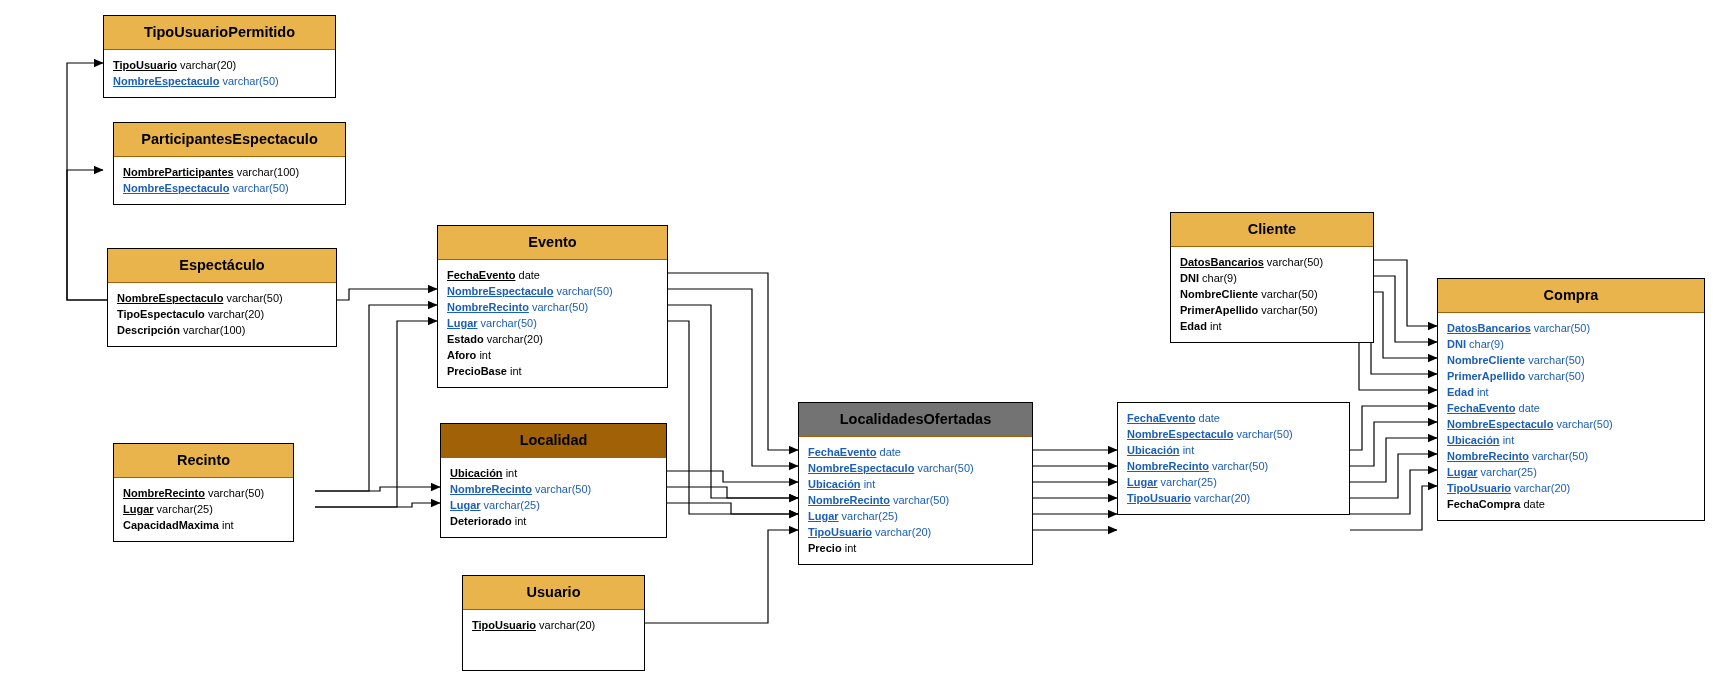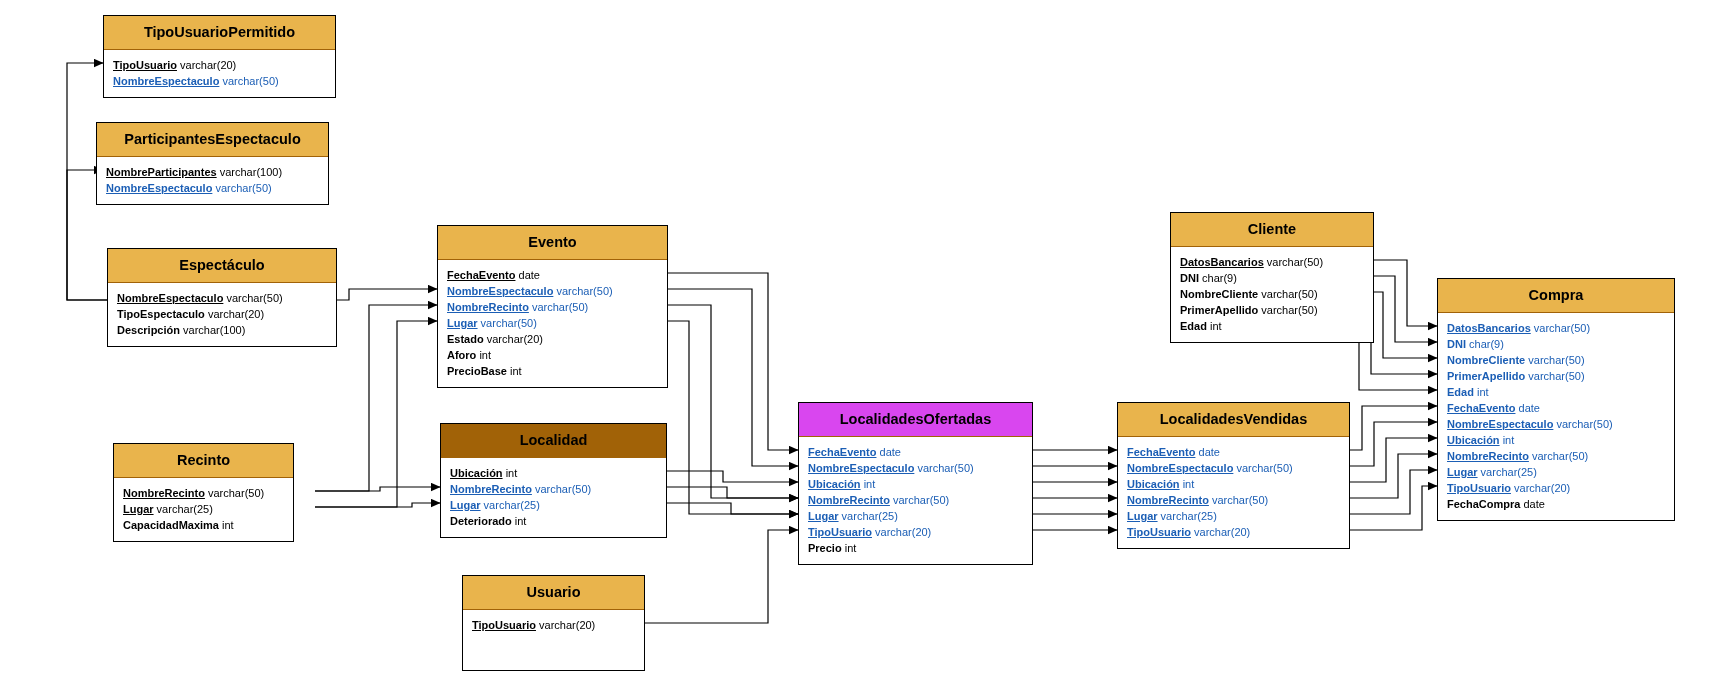--- a/index.html
+++ b/index.html
@@ -60,21 +60,21 @@
       <path d="M1350,530 L1422,530 L1422,486 L1437,486" class="wire" marker-end="url(#arr)"></path>
     </svg>
   <div id="tables">
       <div class="etable" style="left: 103px; top: 15px; width: 233px;">
         <div class="ehead" style="background: rgb(233, 180, 76);">TipoUsuarioPermitido</div>
         <div class="ebody">
           <div class="erow"><span class="fname pk">TipoUsuario</span><span class="ftype"> varchar(20)</span></div>
           <div class="erow fk"><span class="fname pk">NombreEspectaculo</span><span class="ftype"> varchar(50)</span></div>
         </div>
       </div>
-      <div class="etable" style="left: 96px; top: 122px; width: 233px;">
+      <div class="etable" style="left: 113px; top: 122px; width: 233px;">
         <div class="ehead" style="background: rgb(233, 180, 76);">ParticipantesEspectaculo</div>
         <div class="ebody">
           <div class="erow"><span class="fname pk">NombreParticipantes</span><span class="ftype"> varchar(100)</span></div>
           <div class="erow fk"><span class="fname pk">NombreEspectaculo</span><span class="ftype"> varchar(50)</span></div>
         </div>
       </div>
       <div class="etable" style="left: 107px; top: 248px; width: 230px;">
         <div class="ehead" style="background: rgb(233, 180, 76);">Espectáculo</div>
         <div class="ebody">
           <div class="erow"><span class="fname pk">NombreEspectaculo</span><span class="ftype"> varchar(50)</span></div>
@@ -111,21 +111,21 @@
           <div class="erow"><span class="fname">Deteriorado</span><span class="ftype"> int</span></div>
         </div>
       </div>
       <div class="etable" style="left: 462px; top: 575px; width: 183px;">
         <div class="ehead" style="background: rgb(233, 180, 76);">Usuario</div>
         <div class="ebody" style="min-height: 45px;">
           <div class="erow"><span class="fname pk">TipoUsuario</span><span class="ftype"> varchar(20)</span></div>
         </div>
       </div>
       <div class="etable" style="left: 798px; top: 402px; width: 235px;">
-        <div class="ehead" style="background: #d946ef;">LocalidadesOfertadas</div>
+        <div class="ehead" style="background: #737373;">LocalidadesOfertadas</div>
         <div class="ebody">
           <div class="erow fk"><span class="fname pk">FechaEvento</span><span class="ftype"> date</span></div>
           <div class="erow fk"><span class="fname pk">NombreEspectaculo</span><span class="ftype"> varchar(50)</span></div>
           <div class="erow fk"><span class="fname pk">Ubicación</span><span class="ftype"> int</span></div>
           <div class="erow fk"><span class="fname pk">NombreRecinto</span><span class="ftype"> varchar(50)</span></div>
           <div class="erow fk"><span class="fname pk">Lugar</span><span class="ftype"> varchar(25)</span></div>
           <div class="erow fk"><span class="fname pk">TipoUsuario</span><span class="ftype"> varchar(20)</span></div>
           <div class="erow"><span class="fname">Precio</span><span class="ftype"> int</span></div>
         </div>
       </div>
@@ -133,31 +133,30 @@
         <div class="ehead" style="background: rgb(233, 180, 76);">Cliente</div>
         <div class="ebody">
           <div class="erow"><span class="fname pk">DatosBancarios</span><span class="ftype"> varchar(50)</span></div>
           <div class="erow"><span class="fname">DNI</span><span class="ftype"> char(9)</span></div>
           <div class="erow"><span class="fname">NombreCliente</span><span class="ftype"> varchar(50)</span></div>
           <div class="erow"><span class="fname">PrimerApellido</span><span class="ftype"> varchar(50)</span></div>
           <div class="erow"><span class="fname">Edad</span><span class="ftype"> int</span></div>
         </div>
       </div>
       <div class="etable" style="left: 1117px; top: 402px; width: 233px;">
-        <div class="ehead" style="background: rgb(233, 180, 76);">LocalidadesVendidas</div>
         <div class="ebody">
           <div class="erow fk"><span class="fname pk">FechaEvento</span><span class="ftype"> date</span></div>
           <div class="erow fk"><span class="fname pk">NombreEspectaculo</span><span class="ftype"> varchar(50)</span></div>
           <div class="erow fk"><span class="fname pk">Ubicación</span><span class="ftype"> int</span></div>
           <div class="erow fk"><span class="fname pk">NombreRecinto</span><span class="ftype"> varchar(50)</span></div>
           <div class="erow fk"><span class="fname pk">Lugar</span><span class="ftype"> varchar(25)</span></div>
           <div class="erow fk"><span class="fname pk">TipoUsuario</span><span class="ftype"> varchar(20)</span></div>
         </div>
       </div>
-      <div class="etable" style="left: 1437px; top: 278px; width: 238px;">
+      <div class="etable" style="left: 1437px; top: 278px; width: 268px;">
         <div class="ehead" style="background: rgb(233, 180, 76);">Compra</div>
         <div class="ebody">
           <div class="erow fk"><span class="fname pk">DatosBancarios</span><span class="ftype"> varchar(50)</span></div>
           <div class="erow fk"><span class="fname">DNI</span><span class="ftype"> char(9)</span></div>
           <div class="erow fk"><span class="fname">NombreCliente</span><span class="ftype"> varchar(50)</span></div>
           <div class="erow fk"><span class="fname">PrimerApellido</span><span class="ftype"> varchar(50)</span></div>
           <div class="erow fk"><span class="fname">Edad</span><span class="ftype"> int</span></div>
           <div class="erow fk"><span class="fname pk">FechaEvento</span><span class="ftype"> date</span></div>
           <div class="erow fk"><span class="fname pk">NombreEspectaculo</span><span class="ftype"> varchar(50)</span></div>
           <div class="erow fk"><span class="fname pk">Ubicación</span><span class="ftype"> int</span></div>

